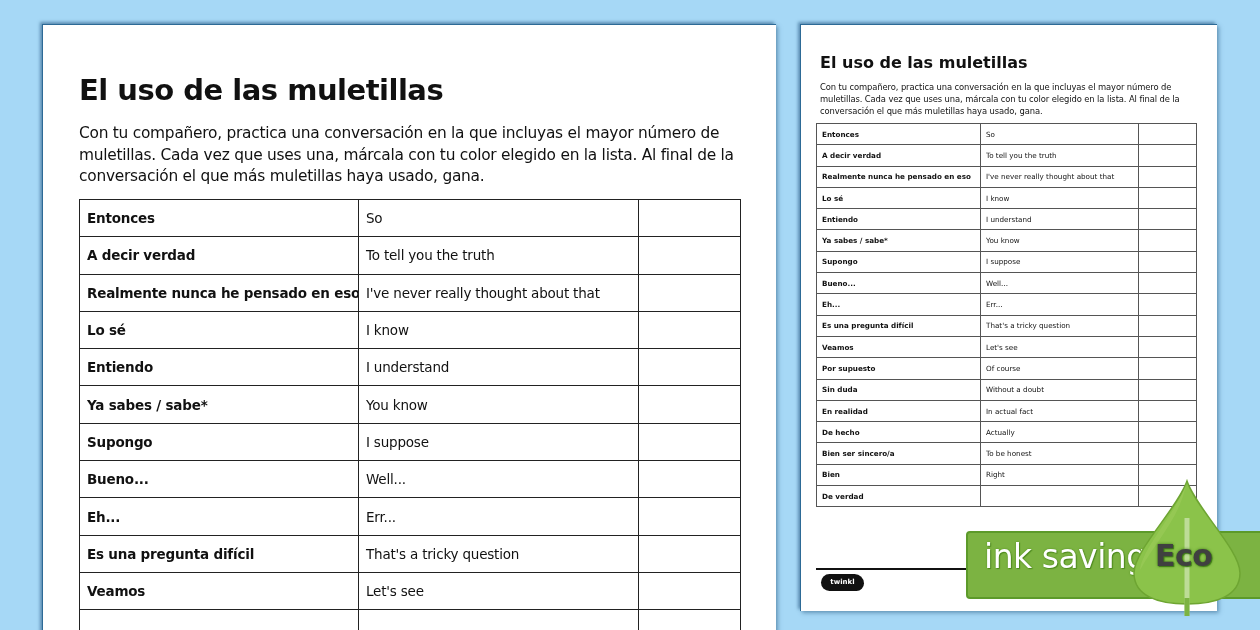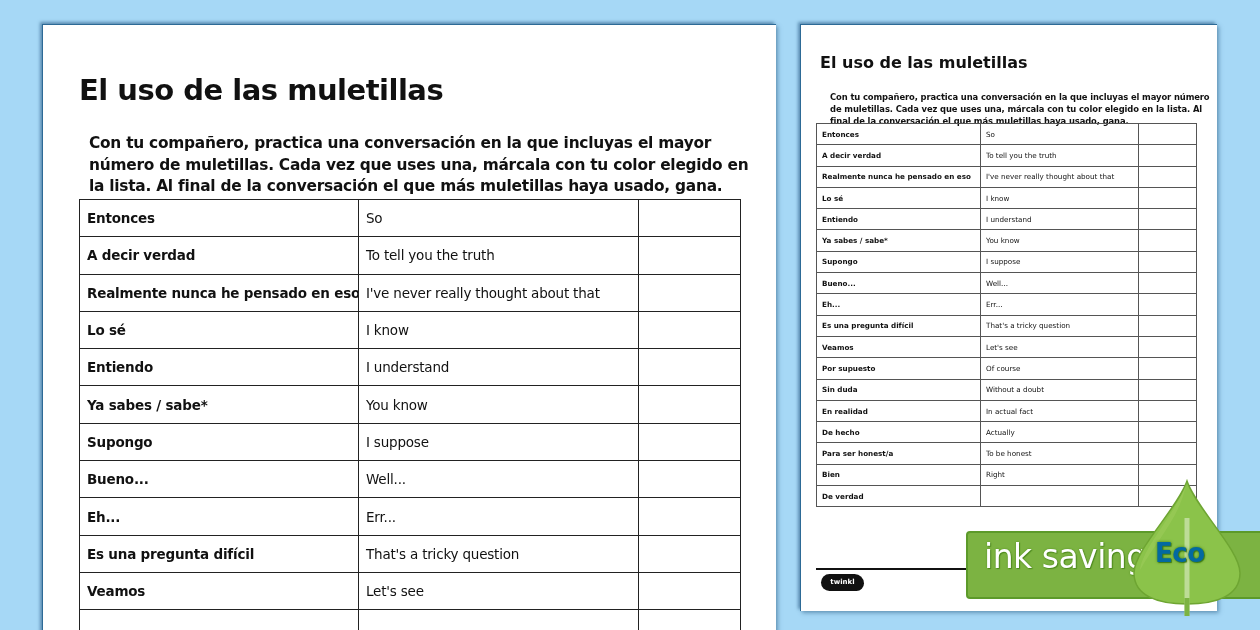--- a/index.html
+++ b/index.html
@@ -14,21 +14,21 @@
     box-shadow: -2px -2px 3px rgba(40,90,130,0.55), 2px 2px 4px rgba(40,90,130,0.5);
     border-left: 1px solid #2d6a96; border-top: 1px solid #2d6a96;
   }
   #page-left { left: 42px; top: 24px; width: 733px; height: 620px; }
   #page-right { left: 800px; top: 24px; width: 416px; height: 586px; }
 
   .title { position: absolute; font-weight: bold; margin: 0; white-space: nowrap; }
   #page-left .title { left: 36px; top: 48px; font-size: 29px; letter-spacing: -0.5px; }
   #page-right .title { left: 19px; top: 28px; font-size: 16px; }
 
-  .intro { position: absolute; margin: 10px; font-weight: bold; }
+  .intro { position: absolute; margin: 0; font-weight: normal; }
   #page-left .intro { left: 36px; top: 98px; width: 664px; font-size: 15.4px; line-height: 21.5px; letter-spacing: -0.25px; }
   #page-right .intro { left: 19px; top: 56px; width: 380px; font-size: 8.4px; line-height: 12px; letter-spacing: -0.1px; }
 
   table.phrases { position: absolute; border-collapse: collapse; table-layout: fixed; }
   table.phrases td { border: 1.3px solid #222; padding: 0 0 0 7px; white-space: nowrap; overflow: hidden; vertical-align: middle; }
   table.phrases td.es { font-weight: bold; }
   table.phrases td.en { font-weight: normal; }
   #page-left table.phrases { left: 36px; top: 174px; width: 661px; font-size: 13.5px; letter-spacing: -0.2px; }
   #page-left table.phrases td { height: 36.3px; }
   #page-left col.c1 { width: 279px; } #page-left col.c2 { width: 280px; } #page-left col.c3 { width: 102px; }
@@ -47,21 +47,21 @@
     position: absolute; left: 966px; top: 531px; width: 300px; height: 64px;
     background: #7cb342; border: 2px solid #5c9a2a; border-radius: 4px;
   }
   .eco-text {
     position: absolute; left: 984px; top: 537px; color: #fff; font-size: 33px;
     font-family: "DejaVu Sans", sans-serif; letter-spacing: -0.5px;
     text-shadow: 0 0 2px #4e8a1e, 1px 1px 1px #4e8a1e;
   }
   .eco-leaf { position: absolute; left: 1128px; top: 478px; width: 120px; height: 142px; }
   .eco-label {
-    position: absolute; left: 1155px; top: 538px; color: #0369a1; font-size: 26px; font-weight: bold;
+    position: absolute; left: 1155px; top: 538px; color: #404040; font-size: 30px; font-weight: bold;
     text-shadow: 0 0 3px #3e7a16, 1px 1px 1px #3e7a16; letter-spacing: -0.5px;
   }
 </style>
 </head>
 <body>
 
 <div class="page" id="page-left">
   <h1 class="title">El uso de las muletillas</h1>
   <p class="intro">Con tu compañero, practica una conversación en la que incluyas el mayor número de muletillas. Cada vez que uses una, márcala con tu color elegido en la lista. Al final de la conversación el que más muletillas haya usado, gana.</p>
   <table class="phrases">
@@ -214,21 +214,21 @@
           <td class="es">En realidad</td>
           <td class="en">In actual fact</td>
           <td></td>
         </tr>
       <tr>
           <td class="es">De hecho</td>
           <td class="en">Actually</td>
           <td></td>
         </tr>
       <tr>
-          <td class="es">Para ser honest/a</td>
+          <td class="es">Bien ser sincero/a</td>
           <td class="en">To be honest</td>
           <td></td>
         </tr>
       <tr>
           <td class="es">Bien</td>
           <td class="en">Right</td>
           <td></td>
         </tr>
       <tr>
           <td class="es">De verdad</td>

